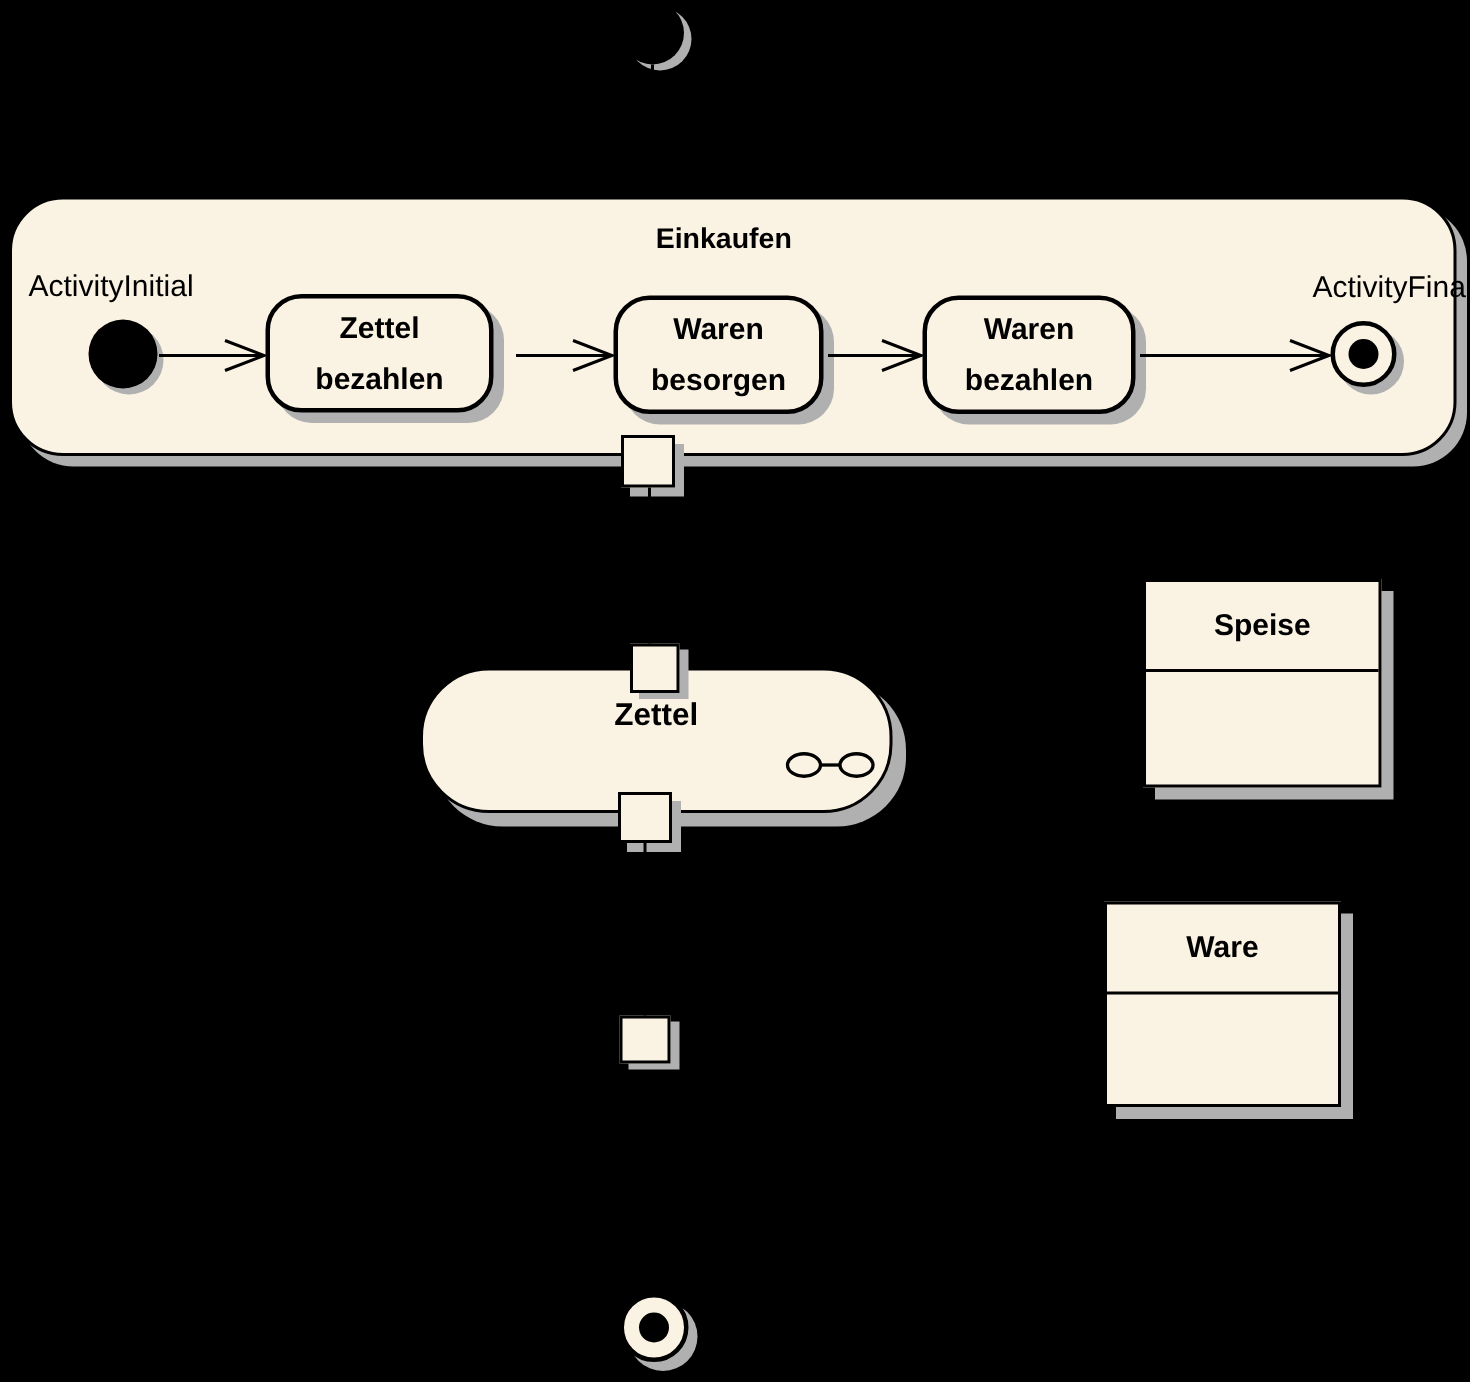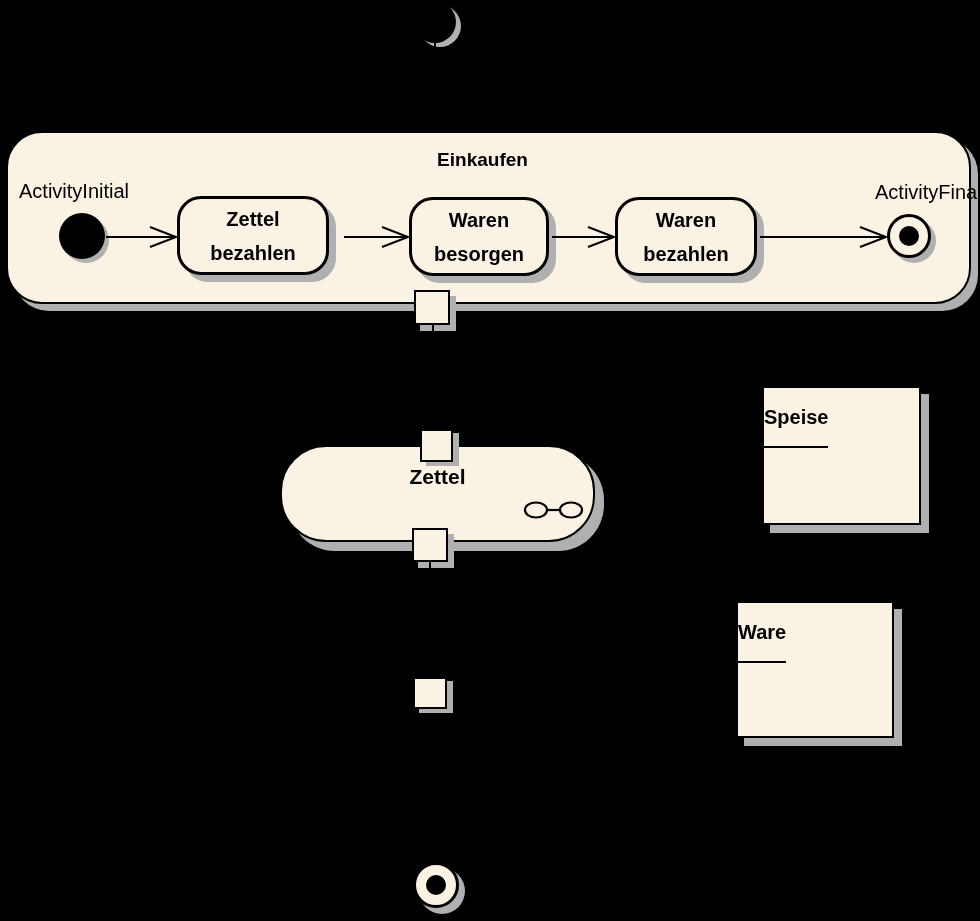--- a/index.html
+++ b/index.html
@@ -54,21 +54,21 @@
   }
   
   .pin{
     background:var(--fill);border:2.5px solid var(--line);
     box-shadow:6px 6px 0 0 var(--shadow);
   }
   
   .class-box{
     background:var(--fill);border:2.5px solid var(--line);
     box-shadow:8px 8px 0 0 var(--shadow);
-    display:flex;flex-direction:row;
+    display:flex;flex-direction:column;
   }
   .class-title{
     height:58px;border-bottom:2.5px solid var(--line);
     display:flex;align-items:center;justify-content:center;
     font-weight:700;font-size:20px;
   }
   .class-body{flex:1;}
   .overlay{position:absolute;left:0;top:0;pointer-events:none;}
 </style>
 </head>

